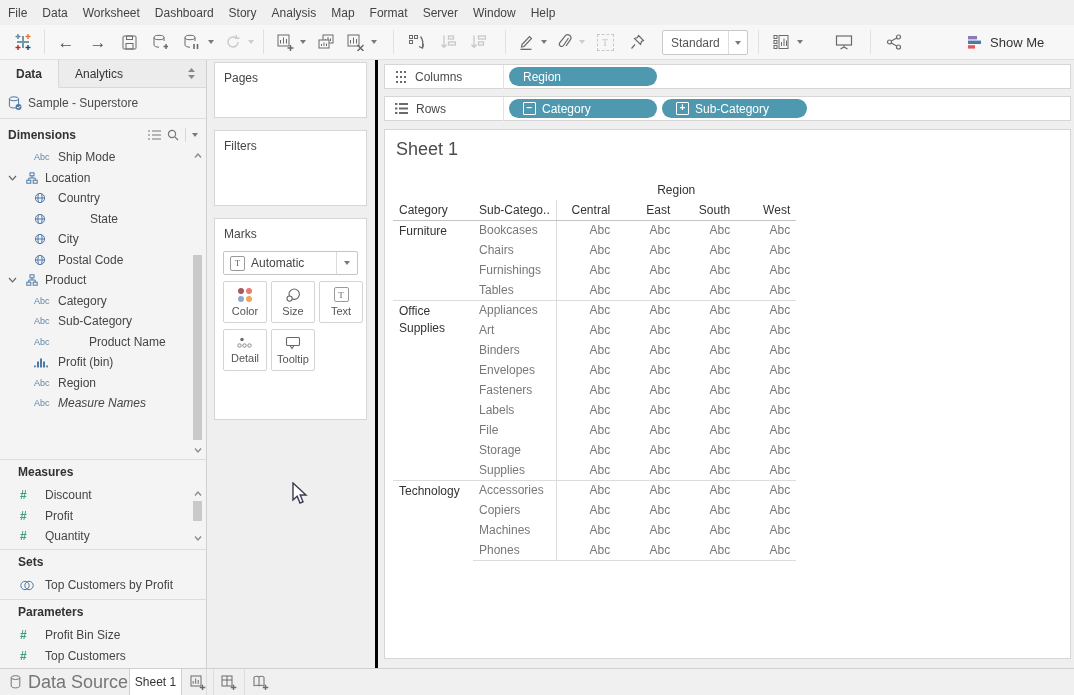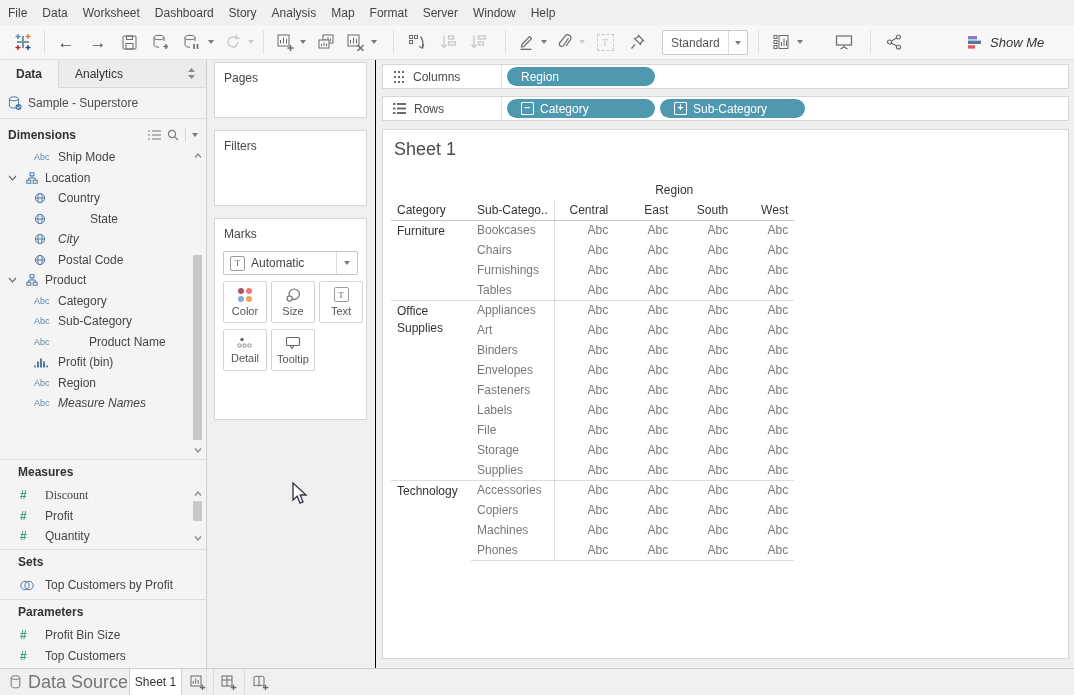--- a/index.html
+++ b/index.html
@@ -16,21 +16,21 @@
   #toolbar{left:0;top:25px;width:100%;height:35px;background:#f7f7f7;border-bottom:1px solid #e2e2e2;box-sizing:border-box;}
   .tb{position:absolute;top:0;height:34px;display:flex;align-items:center;justify-content:center;color:#6a6a6a;}
   .tb.dis{color:#c8c8c8;}
   .tb-sep{position:absolute;top:5px;height:24px;width:1px;background:#e0e0e0;}
   .caret{width:0;height:0;border-left:3.5px solid transparent;border-right:3.5px solid transparent;border-top:4px solid #7a7a7a;}
   .caret.dis{border-top-color:#cccccc;}
   .arrow-glyph{font-size:17px;color:#4f4f4f;line-height:1;}
   #fit-select{left:662px;top:5px;width:84px;height:23px;background:#fff;border:1px solid #c9c9c9;border-radius:2px;display:flex;align-items:center;font-size:12px;color:#555;}
   #fit-select .lbl{flex:1;padding-left:8px;}
   #fit-select .dd{width:18px;height:100%;border-left:1px solid #dcdcdc;display:flex;align-items:center;justify-content:center;}
-  #show-me{left:960px;top:4px;height:26px;display:flex;align-items:center;gap:7px;padding:0 8px;border-radius:2px;font-style:italic;}
+  #show-me{left:960px;top:4px;height:26px;display:flex;align-items:center;gap:7px;padding:0 8px;border-radius:2px;}
   #show-me .lbl{font-size:13px;color:#333;}
 
   
   #sidebar{left:0;top:60px;width:207px;height:608px;background:#f4f4f4;border-right:1px solid #d0d0d0;box-sizing:border-box;}
   #data-tabs{left:0;top:0;width:206px;height:28px;background:#ececec;border-bottom:1px solid #d8d8d8;display:flex;box-sizing:border-box;}
   .dtab{display:flex;align-items:center;padding:0 16px;font-size:12px;color:#333;}
   .dtab.active{background:#f4f4f4;border-right:1px solid #d8d8d8;border-bottom:1px solid #f4f4f4;font-weight:bold;margin-bottom:-1px;}
   #pane-sort{margin-left:auto;display:flex;align-items:center;padding-right:10px;color:#777;}
   #datasource-row{left:0;top:31px;width:206px;height:24px;display:flex;align-items:center;padding-left:8px;box-sizing:border-box;}
   #datasource-row .lbl{font-size:12px;color:#4a4a4a;margin-left:6px;}
@@ -54,21 +54,21 @@
   #marks-dd .ticon{width:13px;height:13px;border:1px solid #9a9a9a;border-radius:2px;font-size:9px;display:flex;align-items:center;justify-content:center;color:#666;margin:0 6px 0 6px;font-family:"Liberation Serif",serif;}
   #marks-dd .dd{margin-left:auto;width:20px;height:100%;border-left:1px solid #dcdcdc;display:flex;align-items:center;justify-content:center;}
   .mbtn-row{display:flex;gap:4px;margin:6px 0 0 8px;}
   .mbtn{width:44px;height:42px;border:1px solid #d4d4d4;border-radius:2px;background:#fff;display:flex;flex-direction:column;align-items:center;justify-content:center;gap:3px;box-sizing:border-box;}
   .mbtn .lbl{font-size:11px;color:#555;}
   .dots4{width:14px;height:14px;display:grid;grid-template-columns:6px 6px;grid-gap:2px;}
   .dots4 i{width:6px;height:6px;border-radius:50%;}
   .boxT{width:13px;height:13px;border:1px solid #9a9a9a;border-radius:2px;font-size:9px;display:flex;align-items:center;justify-content:center;color:#666;font-family:"Liberation Serif",serif;}
 
   
-  #workarea{left:375px;top:60px;width:699px;height:608px;background:#efefef;border-left:1px solid #000000;box-sizing:border-box;}
+  #workarea{left:375px;top:60px;width:699px;height:608px;background:#efefef;border-left:3px solid #000000;box-sizing:border-box;}
   .shelf{position:absolute;left:6px;width:687px;height:25px;background:#fff;border:1px solid #d6d6d6;box-sizing:border-box;display:flex;align-items:center;}
   .shelf .sh-label{font-size:12px;color:#4a4a4a;margin-left:8px;}
   .shelf .sh-div{width:1px;height:24px;background:#e3e3e3;position:absolute;left:118px;top:0;}
   .pills{position:absolute;left:124px;top:2px;display:flex;gap:5px;}
   .pill{height:19px;border-radius:9.5px;background:#4e98b0;color:#fff;font-size:12px;display:flex;align-items:center;padding:0 14px;box-sizing:border-box;}
   .pill .exp{width:11px;height:11px;border:1px solid #fff;border-radius:1px;font-size:10px;line-height:9px;text-align:center;margin-right:6px;font-weight:bold;}
   #canvas{position:absolute;left:6px;top:69px;width:687px;height:530px;background:#fff;border:1px solid #d6d6d6;box-sizing:border-box;}
   #sheet-title{position:absolute;left:11px;top:9px;font-size:18px;color:#4c4c4c;}
 
   
@@ -394,21 +394,21 @@
         <span style="position: absolute; left: 58px; margin-left: 32px;">State</span>
       </div>
       <div class="srow" style="position: relative;">
         <span class="fi" style="margin-left: 34px;">
           <svg width="12" height="12" viewBox="0 0 12 12" fill="none" stroke="#4e79a7">
             <circle cx="6" cy="6" r="4.6"></circle>
             <ellipse cx="6" cy="6" rx="2.1" ry="4.6"></ellipse>
             <path d="M1.5 6 H10.5"></path>
           </svg>
         </span>
-        <span style="position: absolute; left: 58px; font-style: italic;">City</span>
+        <span style="position: absolute; left: 58px;">City</span>
       </div>
       <div class="srow" style="position: relative;">
         <span class="fi" style="margin-left: 34px;">
           <svg width="12" height="12" viewBox="0 0 12 12" fill="none" stroke="#4e79a7">
             <circle cx="6" cy="6" r="4.6"></circle>
             <ellipse cx="6" cy="6" rx="2.1" ry="4.6"></ellipse>
             <path d="M1.5 6 H10.5"></path>
           </svg>
         </span>
         <span style="position: absolute; left: 58px;">Postal Code</span>
@@ -473,21 +473,21 @@
       <svg width="8" height="5" viewBox="0 0 8 5">
         <path d="M1 0.5 L4 4 L7 0.5" fill="none" stroke="#8a8a8a" stroke-width="1.3"></path>
       </svg>
     </div>
 
   <div class="h-div abs" style="left:0;top:399px;width:206px;"></div>
   <div class="abs sec-head" style="left:18px;top:405px;">Measures</div>
   <div id="measures-list" class="abs" style="left:0;top:425px;width:192px;">
       <div class="srow" style="position: relative;">
         <span class="fi fi-num" style="margin-left: 20px;">#</span>
-        <span style="position: absolute; left: 45px; font-family: Liberation Serif, serif;">Discount</span>
+        <span style="position: absolute; left: 45px;">Discount</span>
       </div>
       <div class="srow" style="position: relative;">
         <span class="fi fi-num" style="margin-left: 20px;">#</span>
         <span style="position: absolute; left: 45px;">Profit</span>
       </div>
       <div class="srow" style="position: relative;">
         <span class="fi fi-num" style="margin-left: 20px;">#</span>
         <span style="position: absolute; left: 45px;">Quantity</span>
       </div>
     </div>

